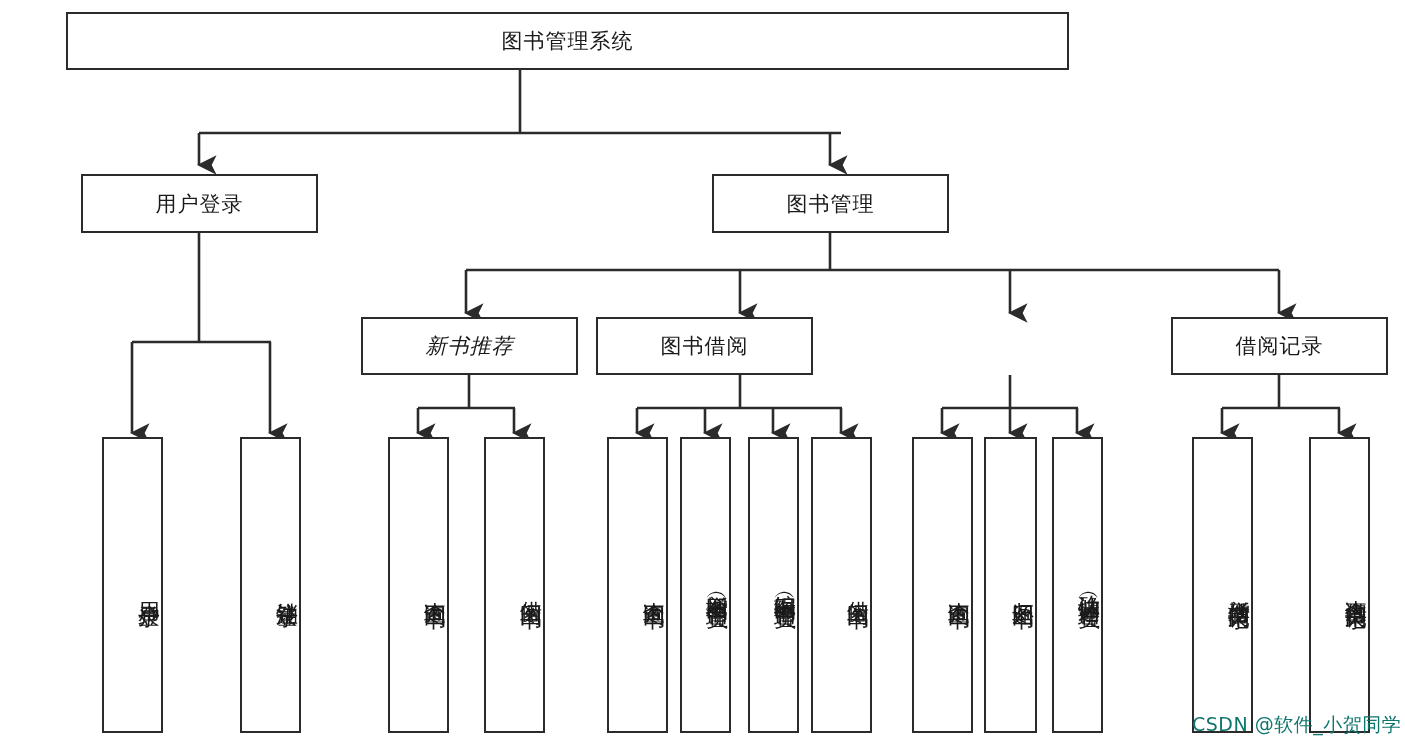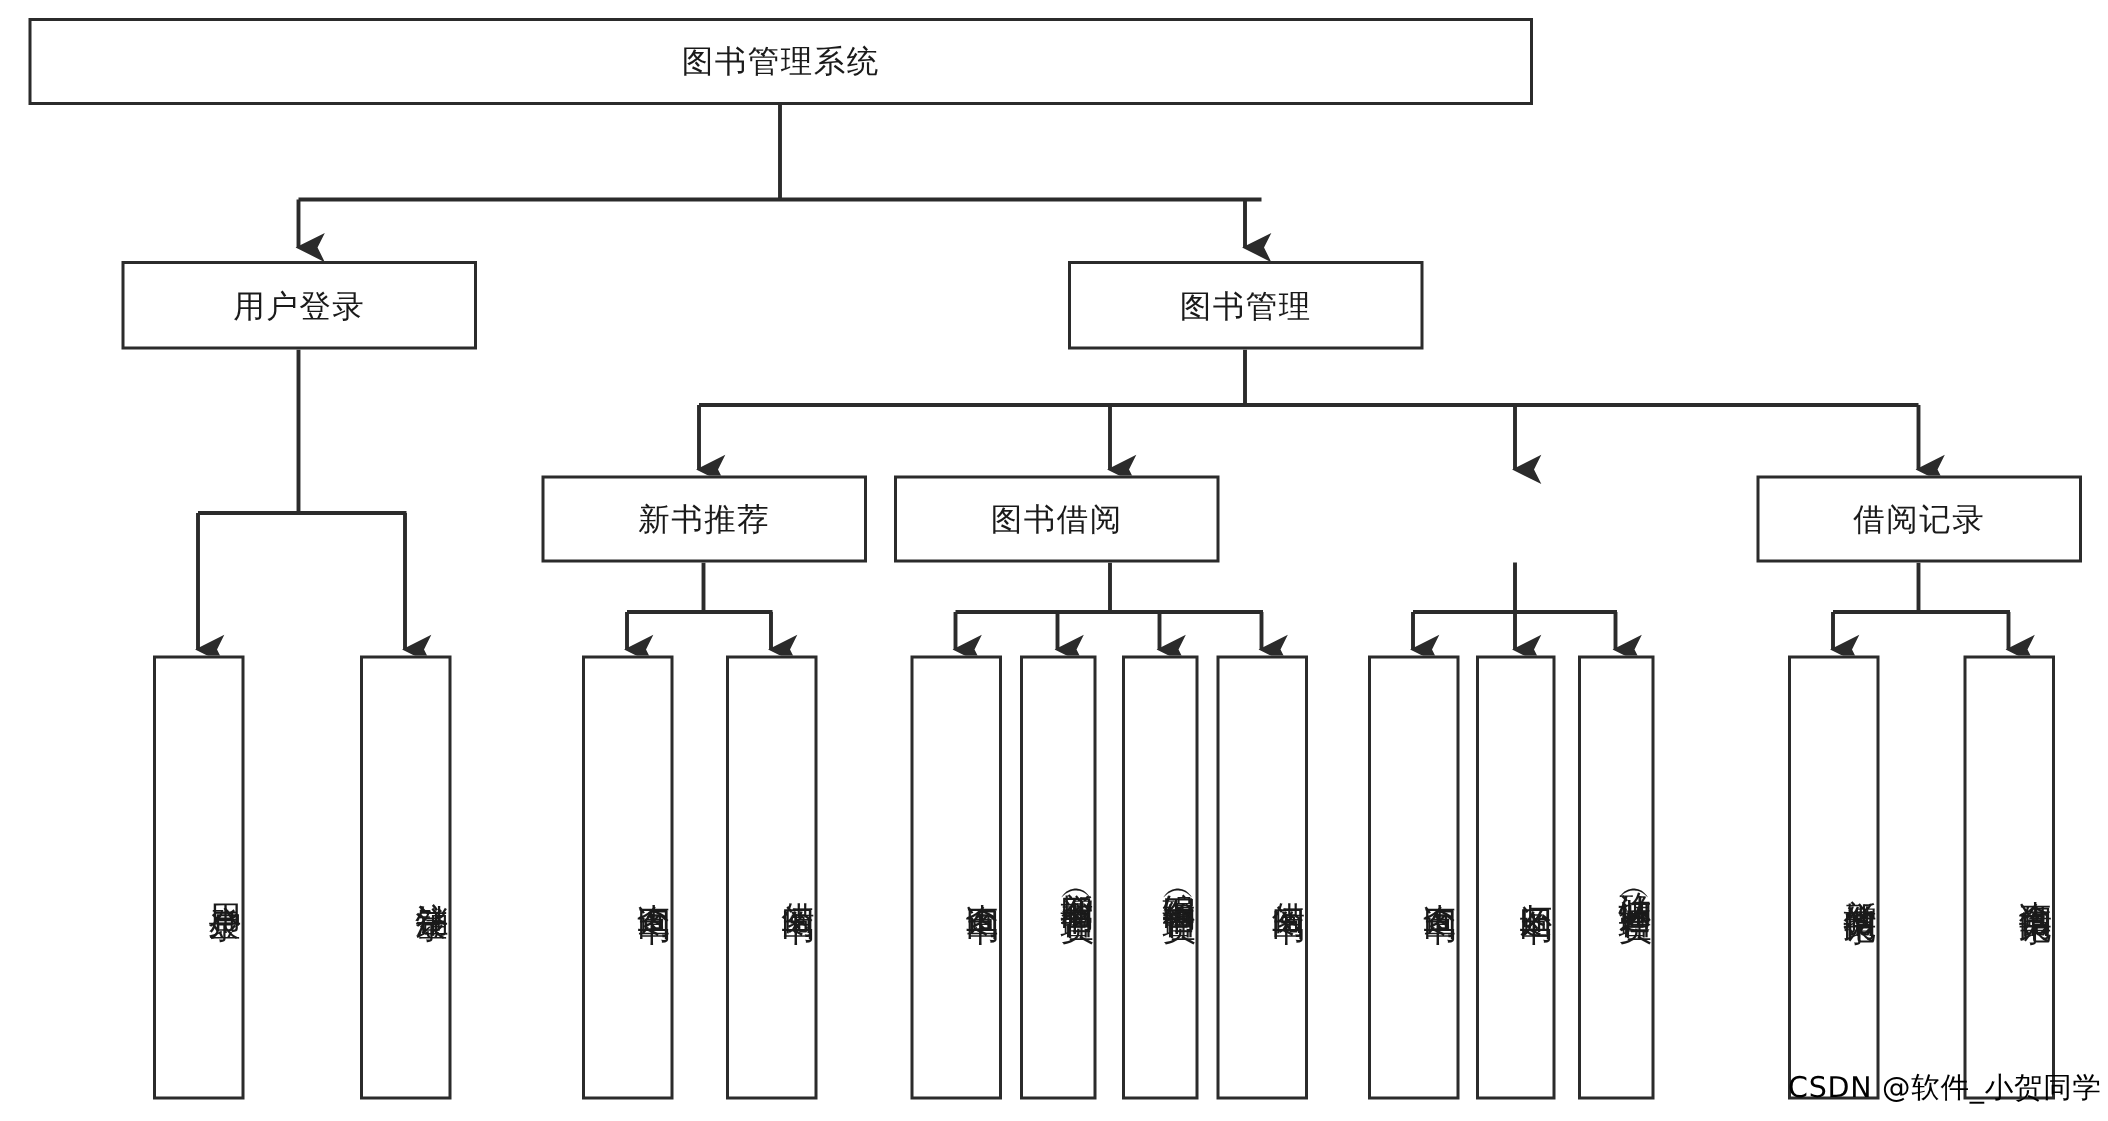--- a/index.html
+++ b/index.html
@@ -21,41 +21,41 @@
     align-items:center;
     justify-content:center;
     color:#1a1a1a;
     z-index:2;
   }
   .node.horiz{
     font-size:21px;
     letter-spacing:1px;
     white-space:nowrap;
   }
-  .node.root{font-size:21px;}
+  .node.root{font-size:21px;margin-left:47px;}
   .node.vert{
     writing-mode:vertical-rl;
     text-orientation:upright;
     font-size:22px;
     line-height:1.12;
     letter-spacing:2px;
     align-items:flex-start;
     justify-content:center;
     padding-top:6px;
     white-space:normal;
     word-break:break-all;
   }
   .node.vert.tall{padding-top:2px;}
   .node-label{display:block;}
 
   .watermark{
     position:absolute;
     left:1192px;top:712px;
     font-size:19px;
-    color:#000000;
+    color:#0f766e;
     letter-spacing:0.5px;
     white-space:nowrap;
     z-index:5;
     font-family:"DejaVu Sans","Liberation Sans",sans-serif;
   }
   svg#links{position:absolute;left:0;top:0;width:1405px;height:747px;z-index:1;}
 </style>
 </head>
 <body>
 
@@ -116,21 +116,21 @@
     <span class="node-label">图书管理系统</span>
   </div>
 
   <div class="node horiz" style="left:81px;top:174px;width:237px;height:59px;">
     <span class="node-label">用户登录</span>
   </div>
   <div class="node horiz" style="left:712px;top:174px;width:237px;height:59px;">
     <span class="node-label">图书管理</span>
   </div>
 
-  <div class="node horiz" style="left:361px;top:317px;width:217px;height:58px;">
+  <div class="node horiz" style="left:361px;top:317px;width:217px;height:58px;font-style:italic;">
     <span class="node-label">新书推荐</span>
   </div>
   <div class="node horiz" style="left:596px;top:317px;width:217px;height:58px;justify-content:center;">
     <span class="node-label">图书借阅</span>
   </div>
   <div class="node horiz" style="left:1171px;top:317px;width:217px;height:58px;text-align:right;">
     <span class="node-label">借阅记录</span>
   </div>
 
   <div class="node vert" style="left:102px;top:437px;width:61px;height:296px;">

